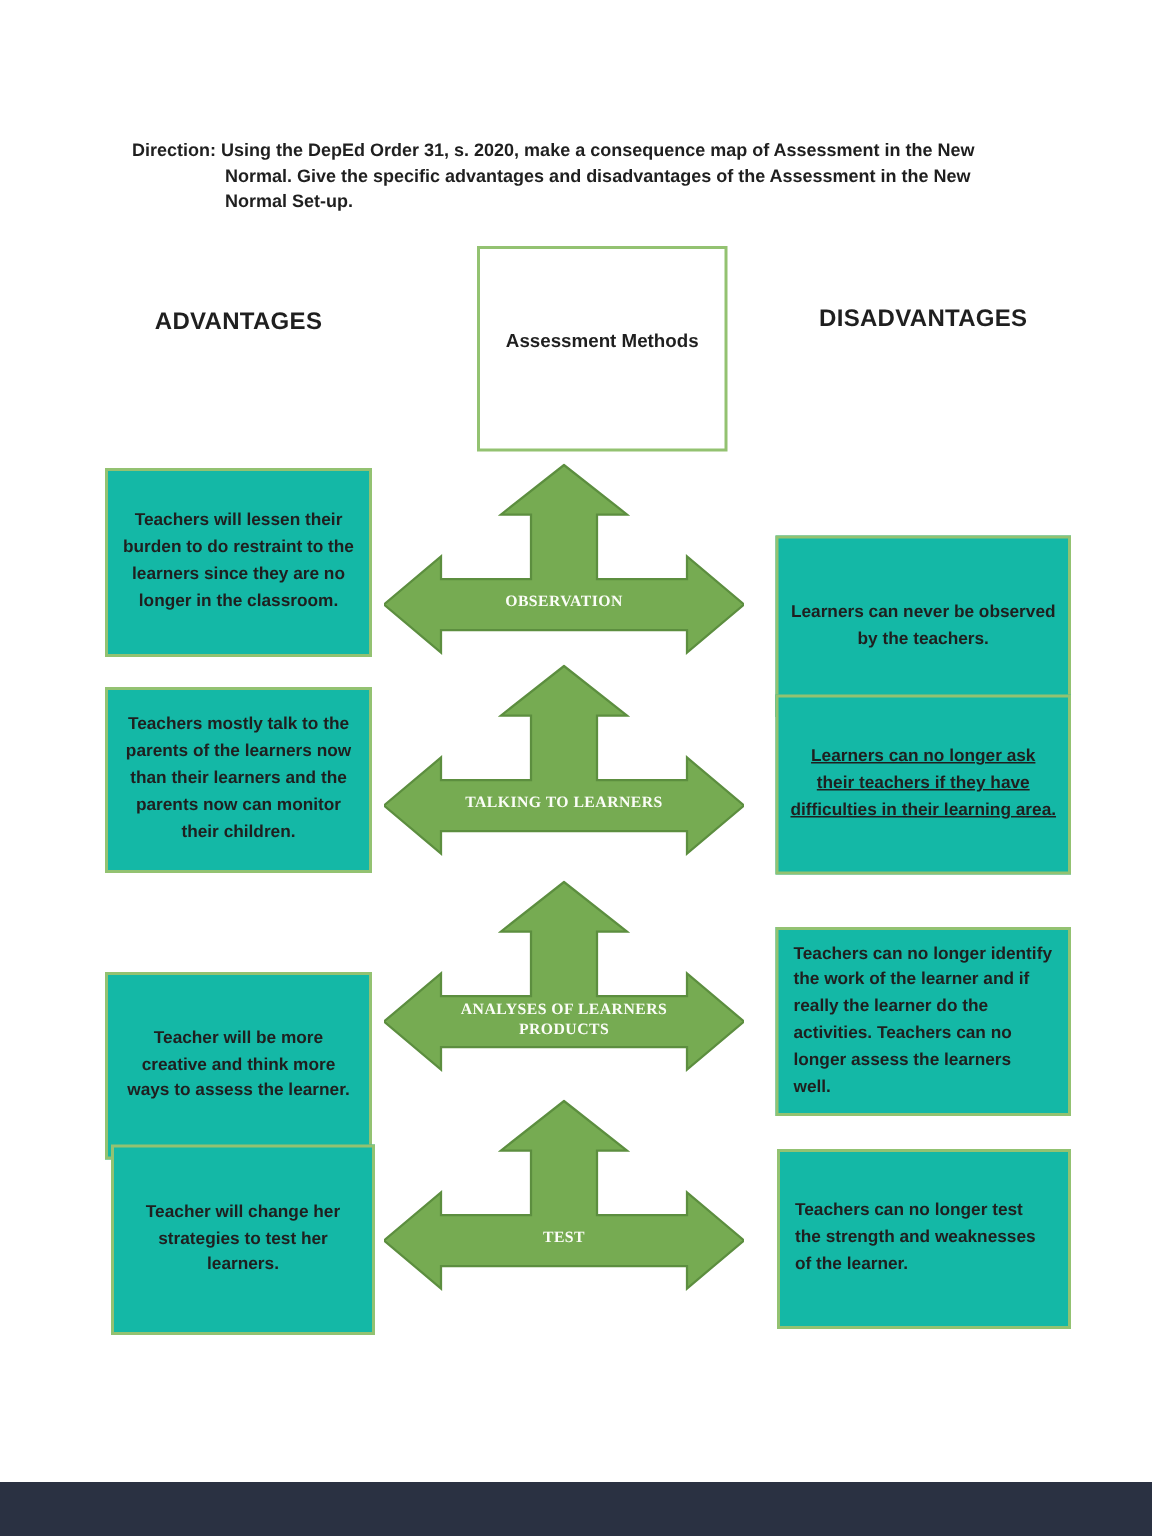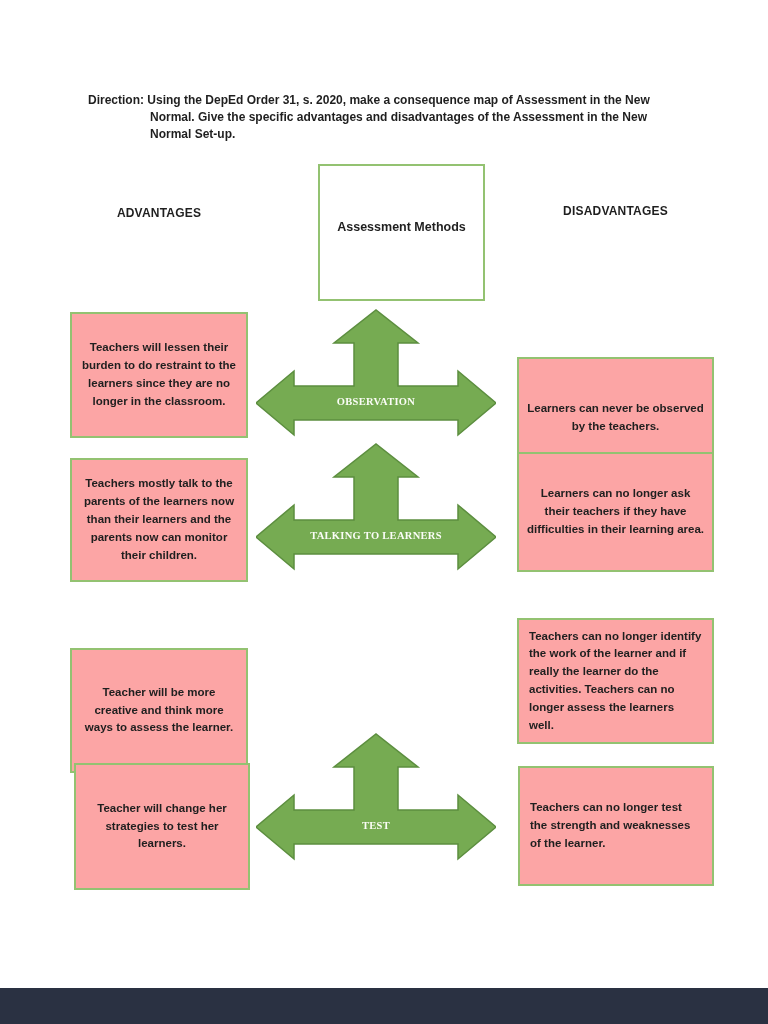--- a/index.html
+++ b/index.html
@@ -14,36 +14,36 @@
   body{font-family:"Liberation Sans", sans-serif;color:var(--text);}
   .canvas{position:relative;width:768px;height:1024px;background:#ffffff;overflow:hidden;}
 
   .direction{
     position:absolute;left:88px;top:92px;width:592px;
     font-size:12px;font-weight:700;line-height:17px;
     padding-left:62px;text-indent:-62px;color:var(--text);
   }
 
   .col-header{
-    position:absolute;font-size:12px;font-weight:700;letter-spacing:.2px;
+    position:absolute;font-size:16px;font-weight:700;letter-spacing:.2px;
     text-align:center;color:var(--text);
   }
   .col-header.adv{left:70px;top:206px;width:178px;}
   .col-header.dis{left:517px;top:204px;width:197px;}
 
   .center-box{
     position:absolute;left:270px;top:164px;width:167px;height:137px;
     border:2px solid var(--box-border);background:#fff;
     display:flex;align-items:center;justify-content:center;
     font-size:12.5px;font-weight:700;text-align:center;margin-left:48px;
   }
   .center-box span{position:relative;top:-6px;}
 
   .box{
-    position:absolute;border:2px solid var(--box-border);background:#fca5a5;
+    position:absolute;border:2px solid var(--box-border);background:#14b8a6;
     display:flex;align-items:center;justify-content:center;
     font-size:11.5px;font-weight:700;line-height:1.55;text-align:center;
     padding:4px 8px;color:var(--text);
   }
   .box.align-left{text-align:left;justify-content:flex-start;}
 
   .arrow-wrap{position:absolute;width:240px;height:132px;}
   .arrow-wrap svg{position:absolute;inset:0;width:100%;height:100%;}
   .arrow-wrap svg path{fill:var(--arrow-fill);stroke:var(--arrow-stroke);stroke-width:1.5;}
   .arrow-label{
@@ -88,26 +88,32 @@
 
   <div class="box" style="left:70px;top:458px;width:178px;height:124px;">
     <span>Teachers mostly talk to the parents of the learners now than their learners and the parents now can monitor their children.</span>
   </div>
   <div class="arrow-wrap" style="left:256px;top:443px;">
     <svg viewBox="0 0 240 132" aria-hidden="true">
       <path d="M0,94 L38,62 L38,77 L98,77 L98,34 L78,34 L120,1 L162,34 L142,34 L142,77 L202,77 L202,62 L240,94 L202,126 L202,111 L38,111 L38,126 Z"></path>
     </svg>
     <div class="arrow-label">TALKING TO LEARNERS</div>
   </div>
-  <div class="box" style="left:517px;top:452px;width:197px;height:120px;">
+  <div class="box" style="left:517px;top:463px;width:197px;height:120px;text-decoration:underline;">
     <span>Learners can no longer ask their teachers if they have difficulties in their learning area.</span>
   </div>
 
   <div class="box" style="left:70px;top:613px;width:178px;height:125px;margin-top:35px;">
     <span>Teacher will be more creative and think more ways to assess the learner.</span>
+  </div>
+  <div class="arrow-wrap" style="left:256px;top:587px;">
+    <svg viewBox="0 0 240 132" aria-hidden="true">
+      <path d="M0,94 L38,62 L38,77 L98,77 L98,34 L78,34 L120,1 L162,34 L142,34 L142,77 L202,77 L202,62 L240,94 L202,126 L202,111 L38,111 L38,126 Z"></path>
+    </svg>
+    <div class="arrow-label">ANALYSES OF LEARNERS PRODUCTS</div>
   </div>
   <div class="box align-left" style="left:517px;top:618px;width:197px;height:126px;padding:2px 10px;">
     <span>Teachers can no longer identify the work of the learner and if really the learner do the activities. Teachers can no longer assess the learners well.</span>
   </div>
 
   <div class="box" style="left:74px;top:763px;width:176px;height:127px;">
     <span>Teacher will change her strategies to test her learners.</span>
   </div>
   <div class="arrow-wrap" style="left:256px;top:733px;">
     <svg viewBox="0 0 240 132" aria-hidden="true">

